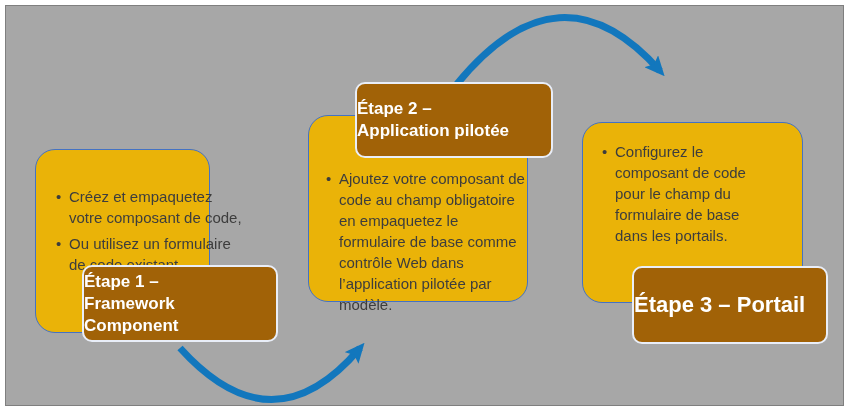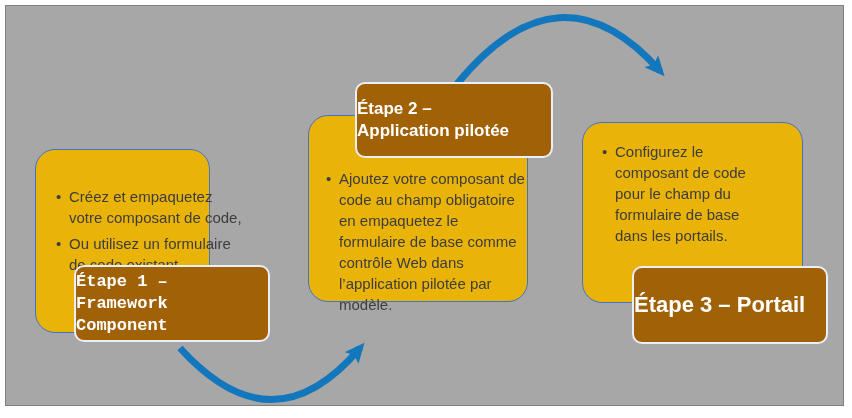--- a/index.html
+++ b/index.html
@@ -63,21 +63,21 @@
     box-sizing: border-box;
     color: #ffffff;
     font-weight: 700;
     display: flex;
     flex-direction: column;
     justify-content: center;
     font-size: 17px;
     line-height: 22px;
     z-index: 3;
   }
-  #badge1 { left: 74px;  top: 265px; width: 196px; height: 77px; font-family: Liberation Mono, monospace; }
+  #badge1 { left: 82px;  top: 265px; width: 196px; height: 77px; }
   #badge2 { left: 355px; top: 82px;  width: 198px; height: 76px; }
   #badge3 { left: 632px; top: 266px; width: 196px; height: 78px; font-size: 22px; }
   .badge-line { display: block; white-space: nowrap; }
   .arrows-layer {
     position: absolute;
     left: 0;
     top: 0;
     width: 852px;
     height: 418px;
     pointer-events: none;

